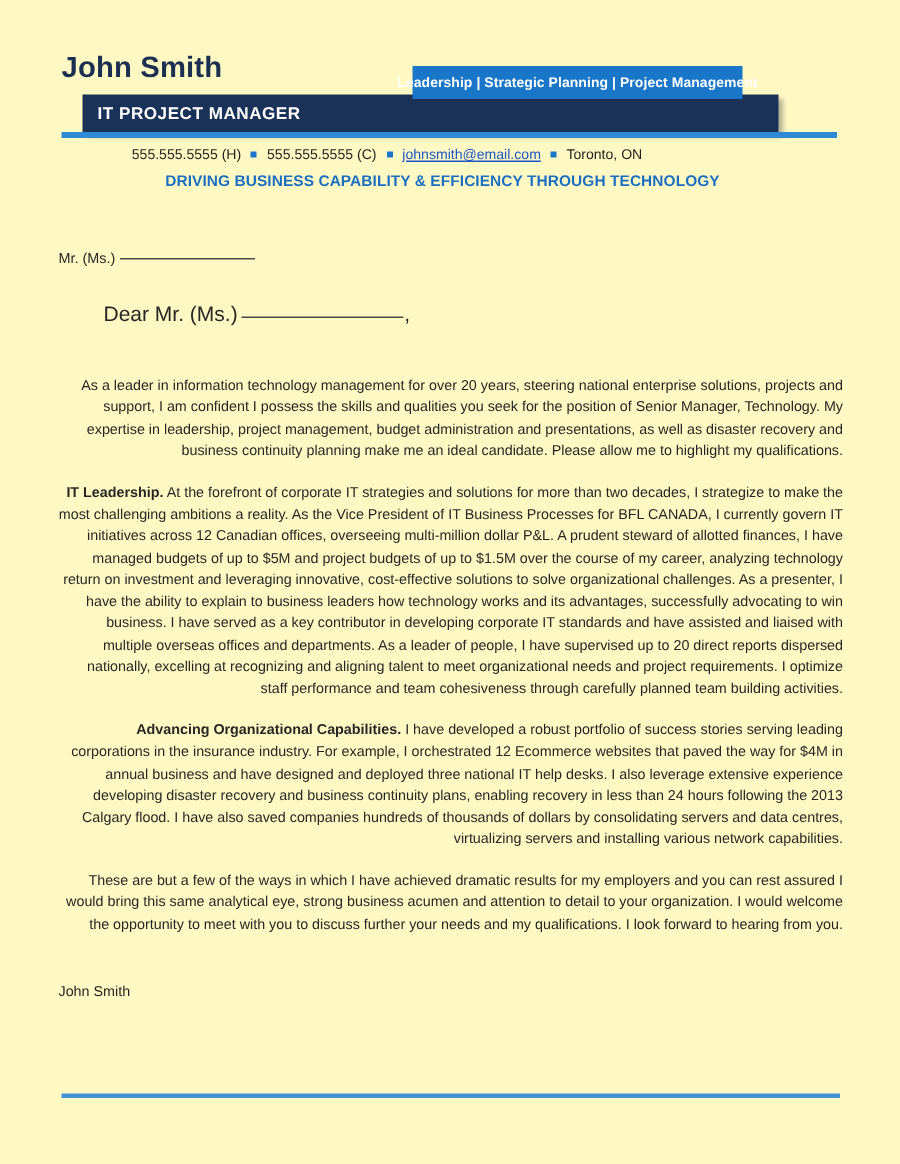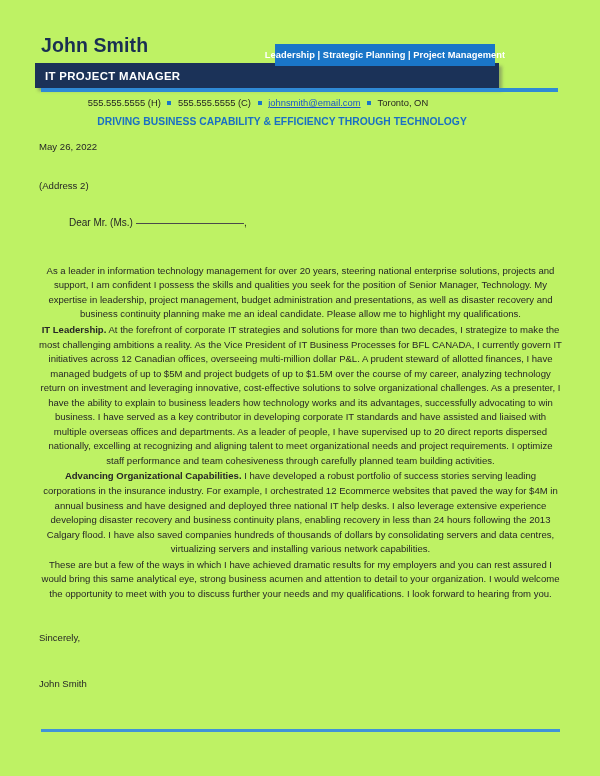--- a/index.html
+++ b/index.html
@@ -13,21 +13,21 @@
     font-family: "Liberation Sans", sans-serif;
     color: #262626;
     position: relative;
     overflow: hidden;
   }
 
   .page {
     position: relative;
     width: 600px;
     height: 776px;
-    background: #bef264;
+    background: #fef9c3;
   }
 
   
   .header {
     position: absolute;
     left: 0;
     top: 0;
     width: 600px;
     height: 95px;
   }
@@ -60,21 +60,21 @@
   .tagline-text {
     font-size: 9.3px;
     font-weight: bold;
     color: #ffffff;
     letter-spacing: 0.05px;
     white-space: nowrap;
   }
 
   .navy-bar {
     position: absolute;
-    left: 35px;
+    left: 55px;
     top: 63px;
     width: 464px;
     height: 25px;
     background: #1b3258;
     box-shadow: 3px 3px 3px rgba(90,90,90,0.45);
     z-index: 1;
   }
   .title-text {
     position: absolute;
     left: 10px;
@@ -117,21 +117,21 @@
     vertical-align: middle;
   }
   .email-link {
     color: #1a56c8;
     text-decoration: underline;
   }
 
   
   .headline {
     position: absolute;
-    left: 3px;
+    left: 16px;
     top: 116px;
     width: 558px;
     text-align: center;
     font-size: 10.3px;
     font-weight: bold;
     color: #1a6fc4;
     letter-spacing: 0.05px;
     white-space: nowrap;
   }
 
@@ -169,35 +169,35 @@
     display: inline-block;
     border-bottom: 1px solid #4a4a4a;
     width: 108px;
     margin-left: 3px;
     position: relative;
     top: -2px;
   }
 
   .salutation {
     margin-top: 24px;
-    font-size: 10px;
+    font-size: 14px;
     line-height: 13.4px;
     color: #262626;
     white-space: nowrap;
     padding-left: 30px;
   }
 
   .para {
     font-size: 9.55px;
     line-height: 14.55px;
     color: #262626;
-    text-align: center;
+    text-align: right;
     margin: 0;
   }
-  .para + .para { margin-top: 1px; }
+  .para + .para { margin-top: 13px; }
 
   .p-first { margin-top: 34px; }
 
   .lead { font-weight: bold; }
 
   .closing {
     margin-top: 30px;
     font-size: 9.55px;
     line-height: 14.55px;
     color: #262626;
@@ -247,37 +247,35 @@
     <span class="sep"></span>
     <a class="email-link" href="#">johnsmith@email.com</a>
     <span class="sep"></span>
     <span>Toronto, ON</span>
   </div>
 
   <div class="headline">DRIVING BUSINESS CAPABILITY &amp; EFFICIENCY THROUGH TECHNOLOGY</div>
 
   <div class="body-block">
 
-    <div class="date">May 26, 2022</div>
 
     <div class="recipient">
-      <div>(Address 2)</div>
+      <div><span>Mr. (Ms.)</span><span class="blank-line"></span></div>
     </div>
 
     <div class="salutation"><span>Dear Mr. (Ms.)</span><span class="blank-line-long"></span><span>,</span></div>
 
     <p class="para p-first"><span class="lead"></span><span>As a leader in information technology management for over 20 years, steering national enterprise solutions, projects and support, I am confident I possess the skills and qualities you seek for the position of Senior Manager, Technology. My expertise in leadership, project management, budget administration and presentations, as well as disaster recovery and business continuity planning make me an ideal candidate. Please allow me to highlight my qualifications.</span></p>
 
     <p class="para"><span class="lead">IT Leadership.</span><span> At the forefront of corporate IT strategies and solutions for more than two decades, I strategize to make the most challenging ambitions a reality. As the Vice President of IT Business Processes for BFL CANADA, I currently govern IT initiatives across 12 Canadian offices, overseeing multi-million dollar P&amp;L. A prudent steward of allotted finances, I have managed budgets of up to $5M and project budgets of up to $1.5M over the course of my career, analyzing technology return on investment and leveraging innovative, cost-effective solutions to solve organizational challenges. As a presenter, I have the ability to explain to business leaders how technology works and its advantages, successfully advocating to win business. I have served as a key contributor in developing corporate IT standards and have assisted and liaised with multiple overseas offices and departments. As a leader of people, I have supervised up to 20 direct reports dispersed nationally, excelling at recognizing and aligning talent to meet organizational needs and project requirements. I optimize staff performance and team cohesiveness through carefully planned team building activities.</span></p>
 
     <p class="para"><span class="lead">Advancing Organizational Capabilities.</span><span> I have developed a robust portfolio of success stories serving leading corporations in the insurance industry. For example, I orchestrated 12 Ecommerce websites that paved the way for $4M in annual business and have designed and deployed three national IT help desks. I also leverage extensive experience developing disaster recovery and business continuity plans, enabling recovery in less than 24 hours following the 2013 Calgary flood. I have also saved companies hundreds of thousands of dollars by consolidating servers and data centres, virtualizing servers and installing various network capabilities.</span></p>
 
     <p class="para"><span class="lead"></span><span>These are but a few of the ways in which I have achieved dramatic results for my employers and you can rest assured I would bring this same analytical eye, strong business acumen and attention to detail to your organization. I would welcome the opportunity to meet with you to discuss further your needs and my qualifications. I look forward to hearing from you.</span></p>
 
-    <div class="closing">Sincerely,</div>
 
     <div class="signature">John Smith</div>
 
   </div>
 
   <div class="footer-rule"></div>
 
 </div>
 
 </body></html>

